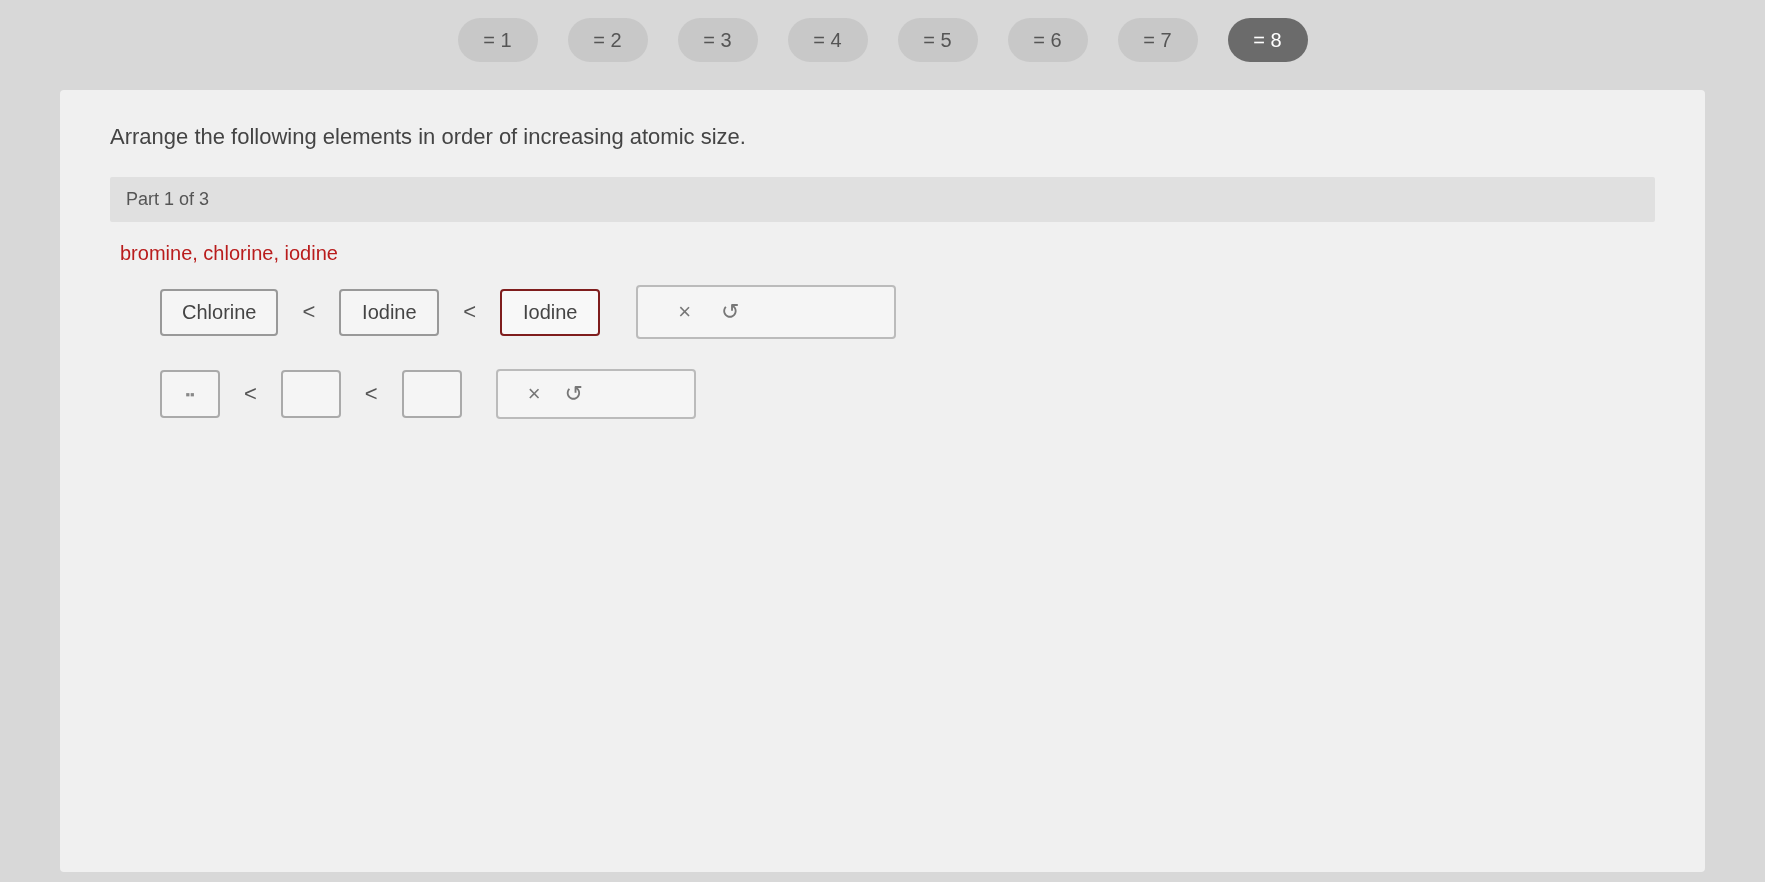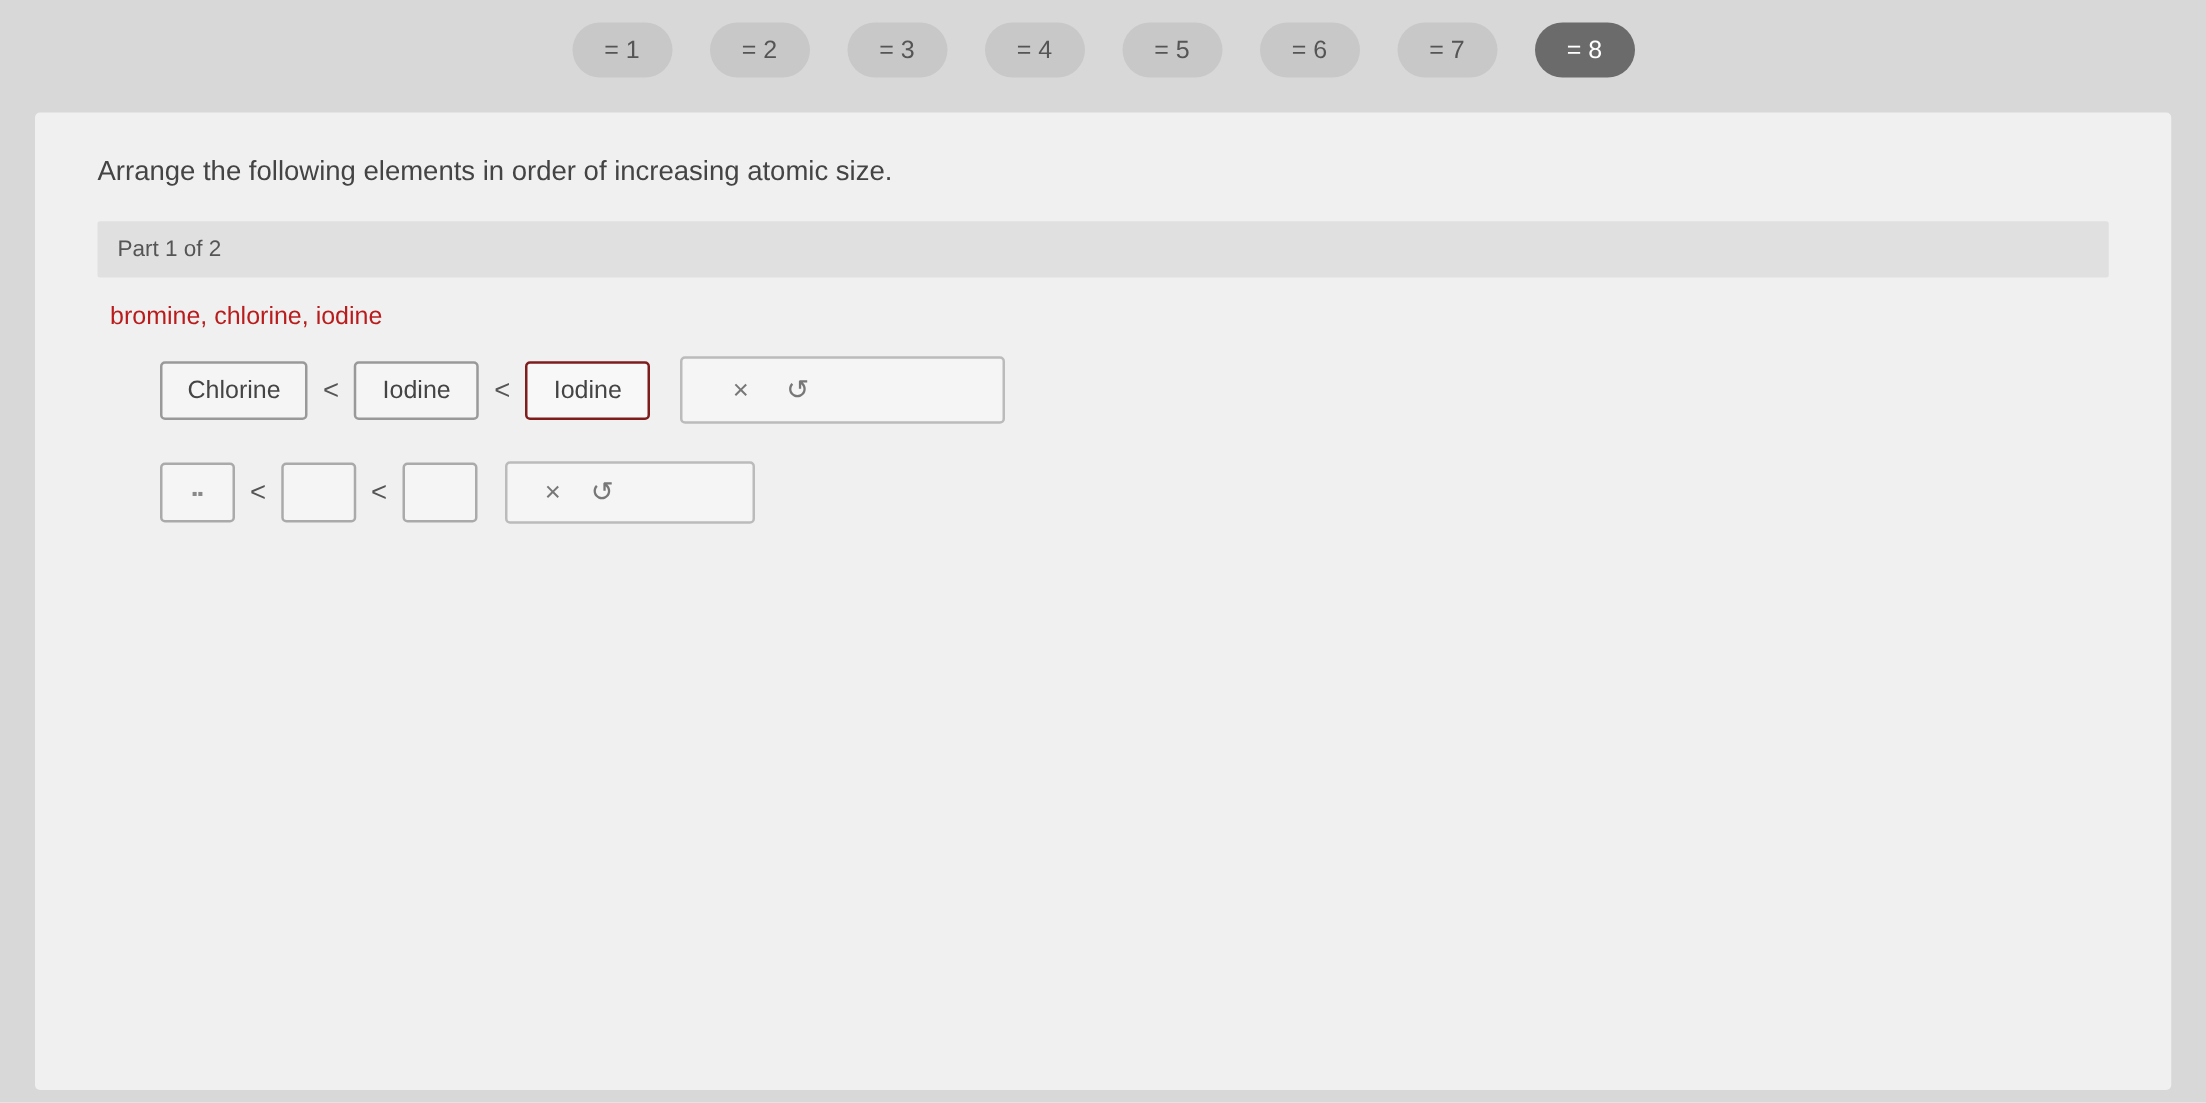--- a/index.html
+++ b/index.html
@@ -41,21 +41,21 @@
       border: none;
     }
 
     .nav-item.active {
       background-color: #6b6b6b;
       color: #fff;
     }
 
     .main-content {
       background-color: #f0f0f0;
-      margin: 10px 28px;
+      margin: 10px 60px;
       padding: 30px 50px;
       border-radius: 4px;
       flex: 1;
     }
 
     .question-text {
       font-size: 22px;
       color: #444;
       margin-bottom: 24px;
       line-height: 1.5;
@@ -73,21 +73,21 @@
     .elements-label {
       font-size: 20px;
       color: #b91c1c;
       margin-bottom: 20px;
       padding-left: 10px;
     }
 
     .answer-row {
       display: flex;
       align-items: center;
-      gap: 8px;
+      gap: 20px;
       margin-bottom: 30px;
       padding-left: 50px;
       flex-wrap: wrap;
     }
 
     .element-box {
       border: 2px solid #999;
       border-radius: 4px;
       padding: 10px 20px;
       font-size: 20px;
@@ -167,21 +167,21 @@
   <button class="nav-item">= 6</button>
   <button class="nav-item">= 7</button>
   <button class="nav-item active">= 8</button>
 </div>
 
 <div class="main-content">
 
   <div class="question-text">Arrange the following elements in order of increasing atomic size.</div>
 
   <div class="part-section">
-    <div class="part-header">Part 1 of 2</div>
+    <div class="part-header">Part 1 of 3</div>
 
     <div class="elements-label">bromine, chlorine, iodine</div>
 
     <div class="answer-row">
       <div class="element-box">Chlorine</div>
       <span class="operator">&lt;</span>
       <div class="element-box">Iodine</div>
       <span class="operator">&lt;</span>
       <div class="element-box selected">Iodine</div>
 

